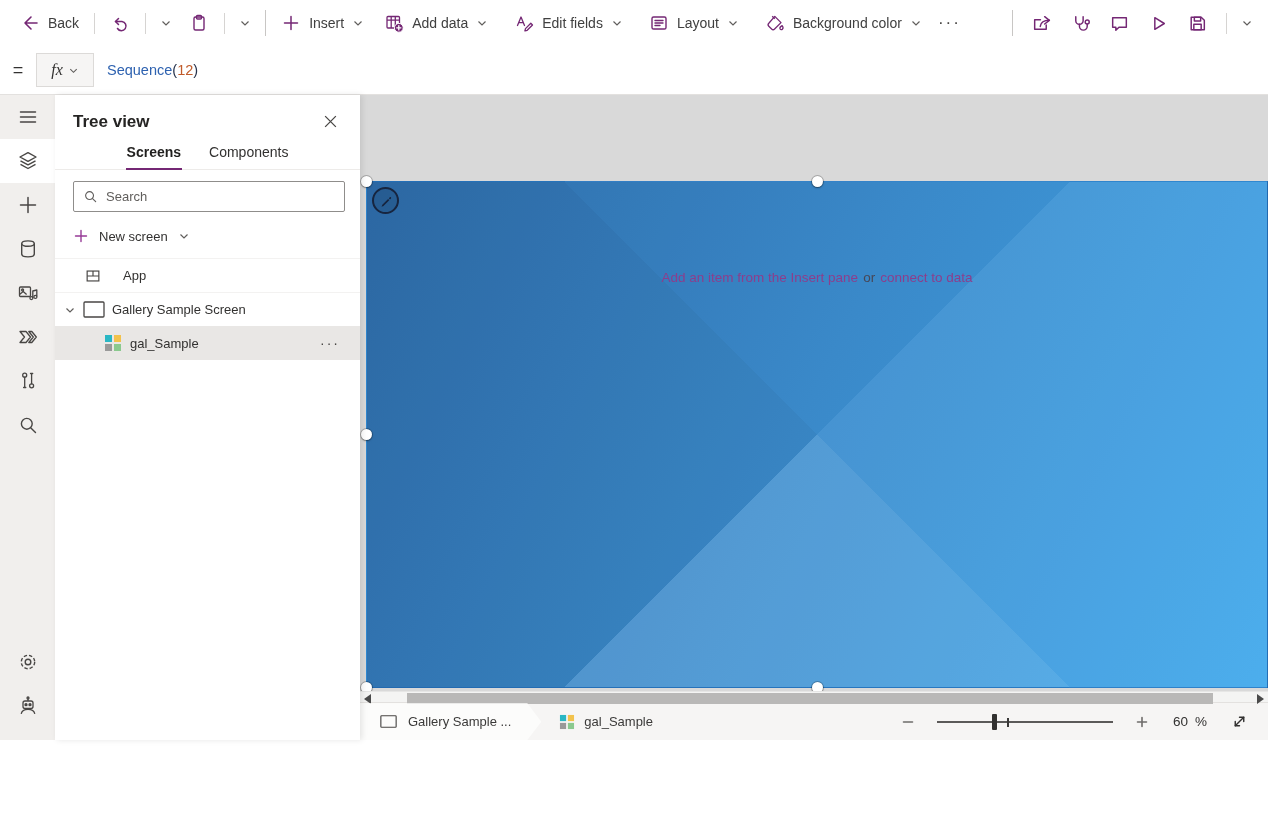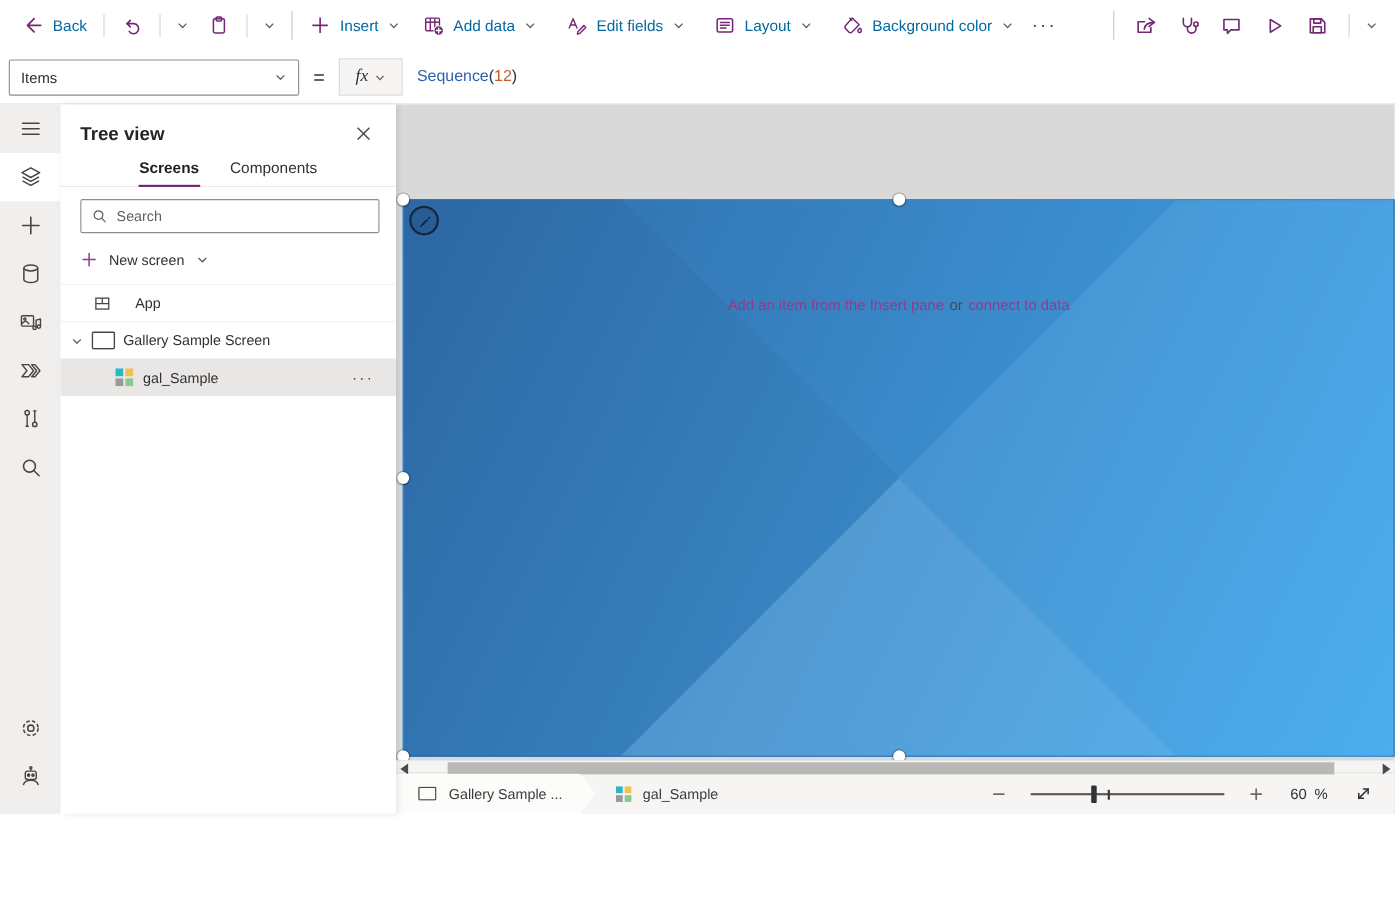--- a/index.html
+++ b/index.html
@@ -7,21 +7,21 @@
     font-family:"Liberation Sans", sans-serif; color:#323130; }
 
   svg { display:block; }
   .purple { color: var(--accent-purple, #742774); }
   .gray   { color:#484644; }
   .ltgray { color:#605e5c; }
 
   
   .toolbar { height:46px; display:flex; align-items:center; background:#fff; padding:0 10px 0 14px; }
   .tb-btn { display:flex; align-items:center; gap:8px; padding:5px 6px; border-radius:2px; cursor:pointer; }
-  .tb-label { font-size:14px; color:#0369a1; white-space:nowrap; }
+  .tb-label { font-size:14px; color:#404040; white-space:nowrap; }
   .tb-chev { padding:4px 5px; cursor:pointer; }
   .tb-sep { width:1px; height:21px; background:#d6d4d2; margin:0 9px; }
   .tb-sep.tall { height:26px; background:#c8c6c4; }
   .tb-overflow { font-size:17px; letter-spacing:2px; color:#484644; padding:0 10px; cursor:pointer; }
   .tb-right { margin-left:auto; display:flex; align-items:center; }
   .tb-right .tb-btn { padding:5px 9px; }
 
   
   .formula-bar { height:49px; background:#fff; display:flex; align-items:center; border-bottom:1px solid #e3e1df; }
   .prop-select { margin-left:8px; width:264px; height:33px; border:1px solid #8f8d8b; border-radius:2px;
@@ -264,28 +264,20 @@
     <div class="tb-sep"></div>
     <div class="tb-chev">
       <svg class="ltgray" width="12" height="12" viewBox="0 0 12 12" fill="none" stroke="currentColor" stroke-width="1.2">
           <path d="M2.5 4.5 L6 8 L9.5 4.5"></path>
         </svg>
     </div>
   </div>
 </header>
 
 <div class="formula-bar">
-  <div class="prop-select">
-    <span>Items</span>
-    <span class="chev">
-      <svg class="ltgray" width="12" height="12" viewBox="0 0 12 12" fill="none" stroke="currentColor" stroke-width="1.2">
-          <path d="M2.5 4.5 L6 8 L9.5 4.5"></path>
-        </svg>
-    </span>
-  </div>
   <span class="equals">=</span>
   <div class="fx-btn">
     <span class="fx-label">fx</span>
     <svg class="ltgray" width="11" height="11" viewBox="0 0 12 12" fill="none" stroke="currentColor" stroke-width="1.2">
         <path d="M2.5 4.5 L6 8 L9.5 4.5"></path>
       </svg>
   </div>
   <div class="formula-input">
     <span class="tok-fn">Sequence</span>
       <span class="tok-paren">(</span>

